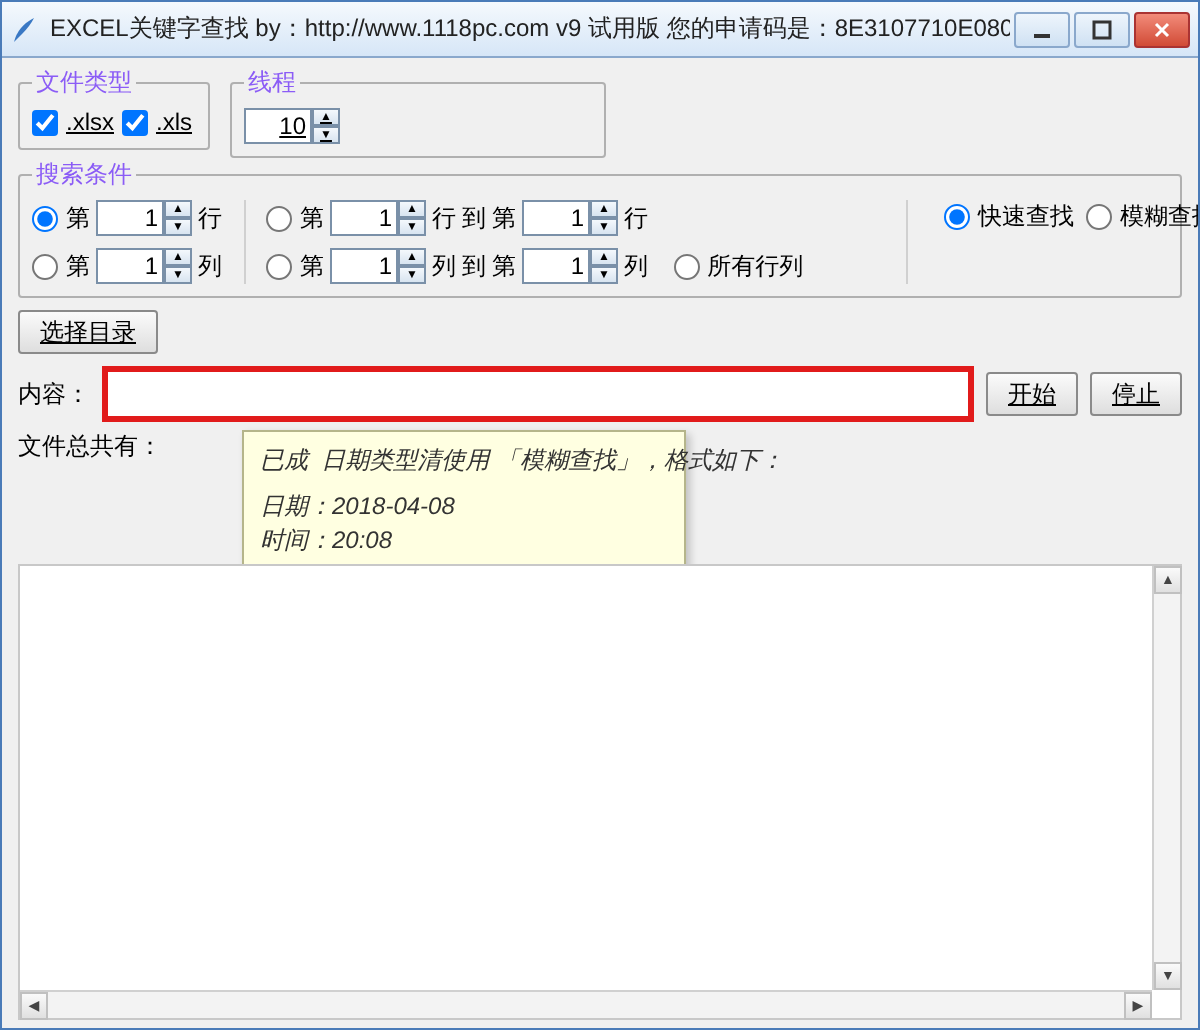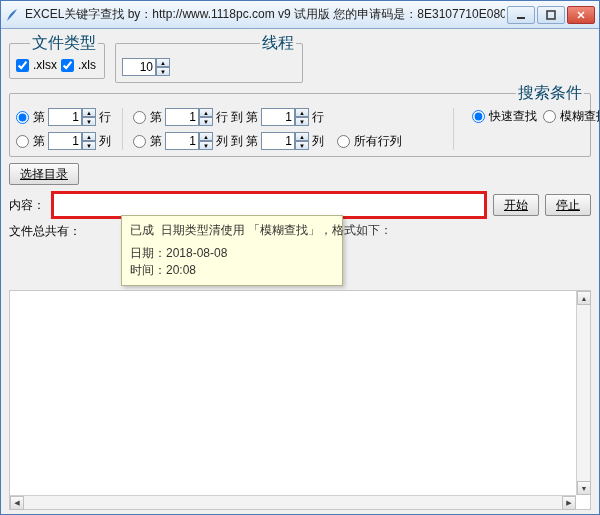--- a/index.html
+++ b/index.html
@@ -6,46 +6,46 @@
 body { margin: 0; padding: 0; background: #fff; }
 .window { width: 600px; height: 515px; border: 1px solid #4a7bb8; background: #f0f0f0; display: flex; flex-direction: column; box-shadow: 0 0 3px rgba(0,0,0,0.3); }
 .titlebar { height: 28px; background: linear-gradient(#f5f9fd, #d6e6f7); display: flex; align-items: center; padding: 0 4px; border-bottom: 1px solid #8aa8cc; }
 .feather { width: 16px; height: 16px; margin-right: 4px; display: flex; align-items: center; justify-content: center; }
 .title-text { flex: 1; color: #222; font-size: 12px; white-space: nowrap; overflow: hidden; }
 .winbtn { display: inline-flex; align-items: center; justify-content: center; width: 28px; height: 18px; margin-left: 2px; border: 1px solid #8aa8cc; background: linear-gradient(#eef5fc, #cfe1f3); border-radius: 2px; cursor: pointer; }
 .winbtn.close { background: linear-gradient(#f28b7a, #d14b36); border-color: #a33; color: #fff; }
 .winbtn svg { width: 10px; height: 10px; }
 .content { flex: 1; padding: 4px 8px; background: #f0f0f0; overflow: hidden; display: flex; flex-direction: column; }
 fieldset.group { border: 1px solid #b0b0b0; border-radius: 2px; padding: 4px 6px 6px 6px; margin: 0; position: relative; }
-fieldset.group legend { padding: 0 2px; font-size: 16px; color: #0c4a6e; text-align: right; }
+fieldset.group legend { padding: 0 2px; font-size: 12px; color: #8b5cf6; }
 .top-row { display: flex; gap: 10px; align-items: flex-start; }
 .g-filetype { width: 96px; }
 .g-tables { flex: 1; }
 .g-threads { width: 188px; }
-.row-inline { display: flex; align-items: center; gap: 4px; flex-wrap: wrap; }
+.row-inline { display: flex; align-items: center; gap: 4px; flex-wrap: wrap; text-decoration: underline; }
 input[type=checkbox], input[type=radio] { vertical-align: middle; margin: 0 2px 0 0; }
 label { display: inline-flex; align-items: center; gap: 2px; white-space: nowrap; }
 .spin-input { width: 34px; height: 18px; border: 1px solid #7a90a8; text-align: right; padding: 0 2px; background: #fff; }
 .spin-wrap { display: inline-flex; align-items: flex-end; }
 .spin-btns { display: inline-flex; flex-direction: column; }
 .spin-btn { width: 14px; height: 9px; border: 1px solid #7a90a8; background: linear-gradient(#f4f8fc, #d8e4f0); font-size: 6px; line-height: 6px; display: flex; align-items: center; justify-content: center; cursor: pointer; }
 .search-group { margin-top: 6px; }
 .sg-body { display: flex; align-items: flex-start; gap: 10px; }
 .sg-body .sep { width: 1px; align-self: stretch; background: #d0d0d0; }
 .col-left { width: 96px; display: flex; flex-direction: column; gap: 6px; }
 .col-mid { flex: 1; display: flex; flex-direction: column; gap: 6px; }
 .col-right { width: 120px; display: flex; flex-direction: row; gap: 6px; padding-left: 8px; }
 .seg { display: flex; align-items: center; gap: 3px; white-space: nowrap; }
 .btn { height: 22px; padding: 0 10px; border: 1px solid #8a8a8a; background: linear-gradient(#fbfbfb, #dedede); cursor: pointer; border-radius: 2px; text-decoration: underline; }
 .dir-row { display: flex; align-items: center; gap: 8px; margin-top: 6px; }
 .big-input-row { display: flex; align-items: center; gap: 6px; margin-top: 6px; }
 .big-input-wrap { flex: 1; border: 3px solid #e11b1b; background: #fff; height: 28px; display: flex; align-items: center; }
 .big-input { flex: 1; border: none; outline: none; height: 22px; padding: 0 4px; font-size: 12px; }
 .total-row { margin-top: 4px; display: flex; align-items: flex-start; gap: 6px; }
-.tooltip { position: absolute; left: 120px; top: 186px; width: 222px; background: #ffffe1; border: 1px solid #b5b58a; padding: 6px 8px; box-shadow: 2px 2px 4px rgba(0,0,0,0.2); color: #333; }
+.tooltip { position: absolute; left: 120px; top: 186px; width: 222px; background: #ffffe1; border: 1px solid #b5b58a; padding: 6px 8px; box-shadow: 2px 2px 4px rgba(0,0,0,0.2); color: #333; font-style: italic; }
 .tooltip .tt-line { white-space: pre; }
 .result-area { flex: 1; margin-top: 50px; border: 1px solid #c8c8c8; background: #fff; position: relative; }
 .result-area .sb-v { position: absolute; right: 0; top: 0; bottom: 14px; width: 14px; border-left: 1px solid #d0d0d0; background: #f3f3f3; }
 .result-area .sb-v .arrow { position: absolute; left: 0; width: 14px; height: 14px; background: linear-gradient(#fafafa, #e0e0e0); border: 1px solid #c0c0c0; display: flex; align-items: center; justify-content: center; font-size: 7px; color: #444; }
 .result-area .sb-v .arrow.up { top: 0; }
 .result-area .sb-v .arrow.down { bottom: 0; }
 .result-area .sb-h { position: absolute; left: 0; right: 14px; bottom: 0; height: 14px; border-top: 1px solid #d0d0d0; background: #f3f3f3; }
 .result-area .sb-h .arrow { position: absolute; top: 0; height: 14px; width: 14px; background: linear-gradient(#fafafa, #e0e0e0); border: 1px solid #c0c0c0; display: flex; align-items: center; justify-content: center; font-size: 7px; color: #444; }
 .result-area .sb-h .arrow.l { left: 0; }
 .result-area .sb-h .arrow.r { right: 0; }
@@ -226,21 +226,21 @@
       <button class="btn">停止</button>
     </div>
 
     <div class="total-row">
       <span>文件总共有：</span>
     </div>
 
     <div class="tooltip">
       <div class="tt-line">已成  日期类型清使用 「模糊查找」，格式如下：</div>
       <div style="height:6px"></div>
-      <div class="tt-line">日期：2018-08-08</div>
+      <div class="tt-line">日期：2018-04-08</div>
       <div class="tt-line">时间：20:08</div>
     </div>
 
     <div class="result-area">
       <div class="sb-v">
         <div class="arrow up">▲</div>
         <div class="arrow down">▼</div>
       </div>
       <div class="sb-h">
         <div class="arrow l">◀</div>

